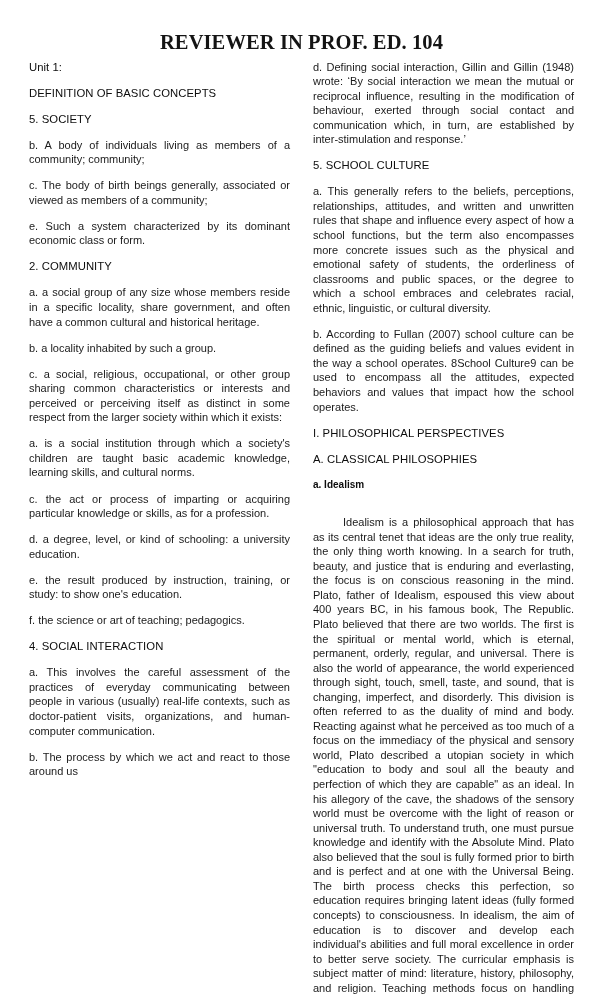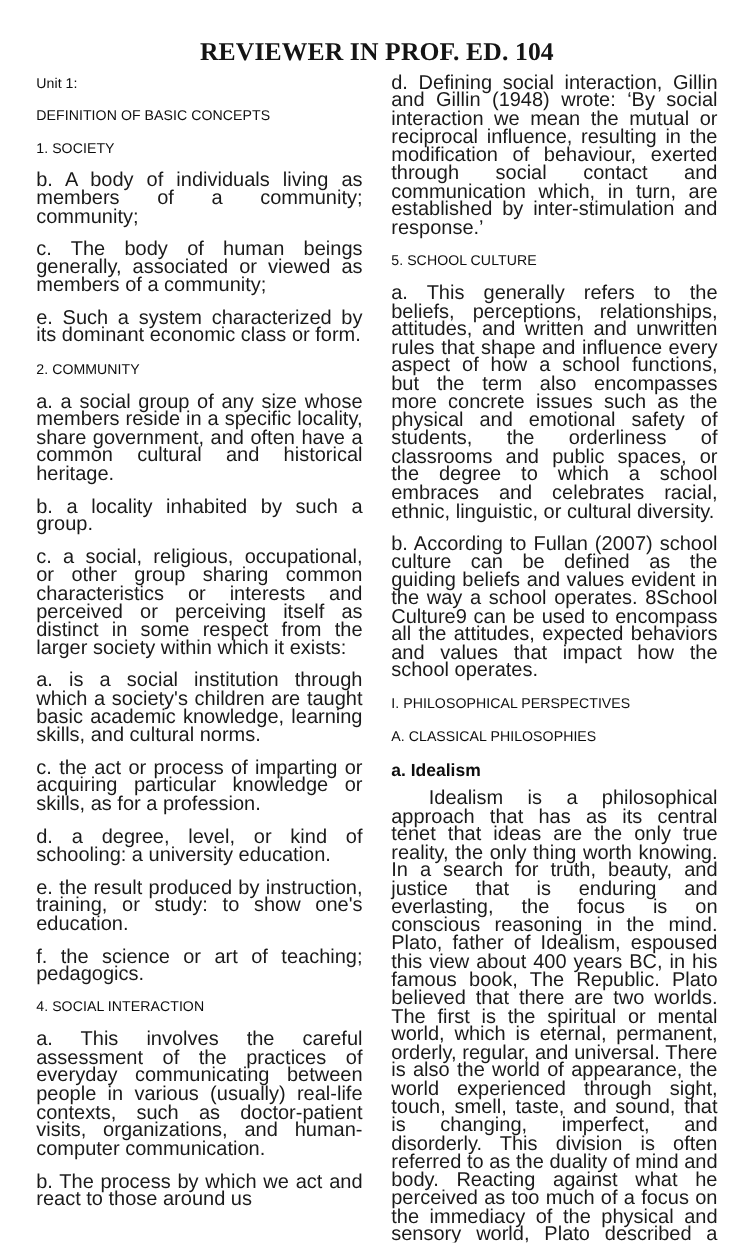--- a/index.html
+++ b/index.html
@@ -41,40 +41,40 @@
     padding: 0 28px 0 29px;
     box-sizing: border-box;
     margin-top: 6px;
   }
   .col {
     width: 261px;
     flex: 0 0 261px;
   }
   p.b {
     margin: 0 0 11.5px 0;
-    font-size: 16px;
+    font-size: 11px;
     line-height: 14.55px;
     text-align: justify;
     text-justify: inter-word;
     color: #1a1a1a;
     -webkit-hyphens: none;
     hyphens: none;
   }
   p.h {
     margin: 0 0 11.5px 0;
     font-size: 11.3px;
     line-height: 14.55px;
     font-weight: normal;
     text-align: left;
     color: #0d0d0d;
     letter-spacing: 0.05px;
   }
   p.sub {
-    margin: 0 0 9px 0;
-    font-size: 14px;
+    margin: 0 0 23px 0;
+    font-size: 10px;
     line-height: 14.55px;
     font-weight: bold;
     text-align: left;
     color: #0d0d0d;
   }
   p.indent {
     text-indent: 30px;
   }
 </style>
 </head>
@@ -82,23 +82,23 @@
 
 <div class="page">
 
   <h1 class="doc-title">REVIEWER IN PROF. ED. 104</h1>
 
   <div class="columns">
 
     <div class="col" id="left-col">
         <p class="h">Unit 1:</p>
         <p class="h">DEFINITION OF BASIC CONCEPTS</p>
-        <p class="h">1. SOCIETY</p>
+        <p class="h">5. SOCIETY</p>
         <p class="b">b. A body of individuals living as members of a community; community;</p>
-        <p class="b">c. The body of human beings generally, associated or viewed as members of a community;</p>
+        <p class="b">c. The body of birth beings generally, associated or viewed as members of a community;</p>
         <p class="b">e. Such a system characterized by its dominant economic class or form.</p>
         <p class="h">2. COMMUNITY</p>
         <p class="b">a. a social group of any size whose members reside in a specific locality, share government, and often have a common cultural and historical heritage.</p>
         <p class="b">b. a locality inhabited by such a group.</p>
         <p class="b">c. a social, religious, occupational, or other group sharing common characteristics or interests and perceived or perceiving itself as distinct in some respect from the larger society within which it exists:</p>
         <p class="b">a. is a social institution through which a society's children are taught basic academic knowledge, learning skills, and cultural norms.</p>
         <p class="b">c. the act or process of imparting or acquiring particular knowledge or skills, as for a profession.</p>
         <p class="b">d. a degree, level, or kind of schooling: a university education.</p>
         <p class="b">e. the result produced by instruction, training, or study: to show one's education.</p>
         <p class="b">f. the science or art of teaching; pedagogics.</p>

